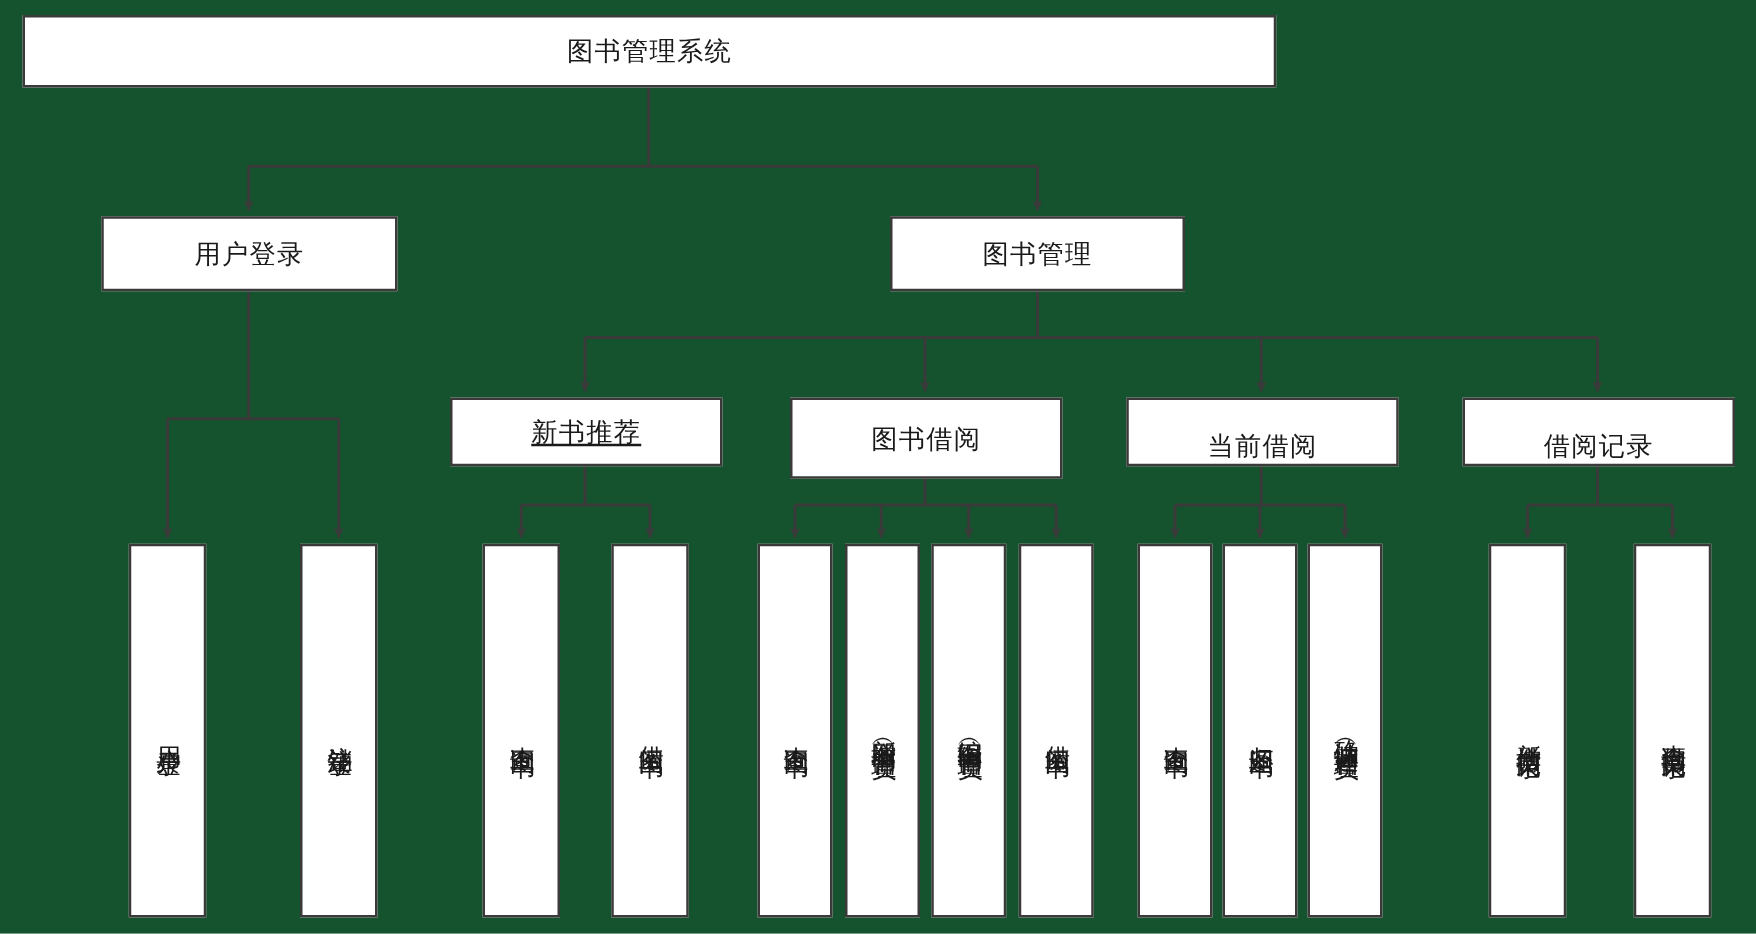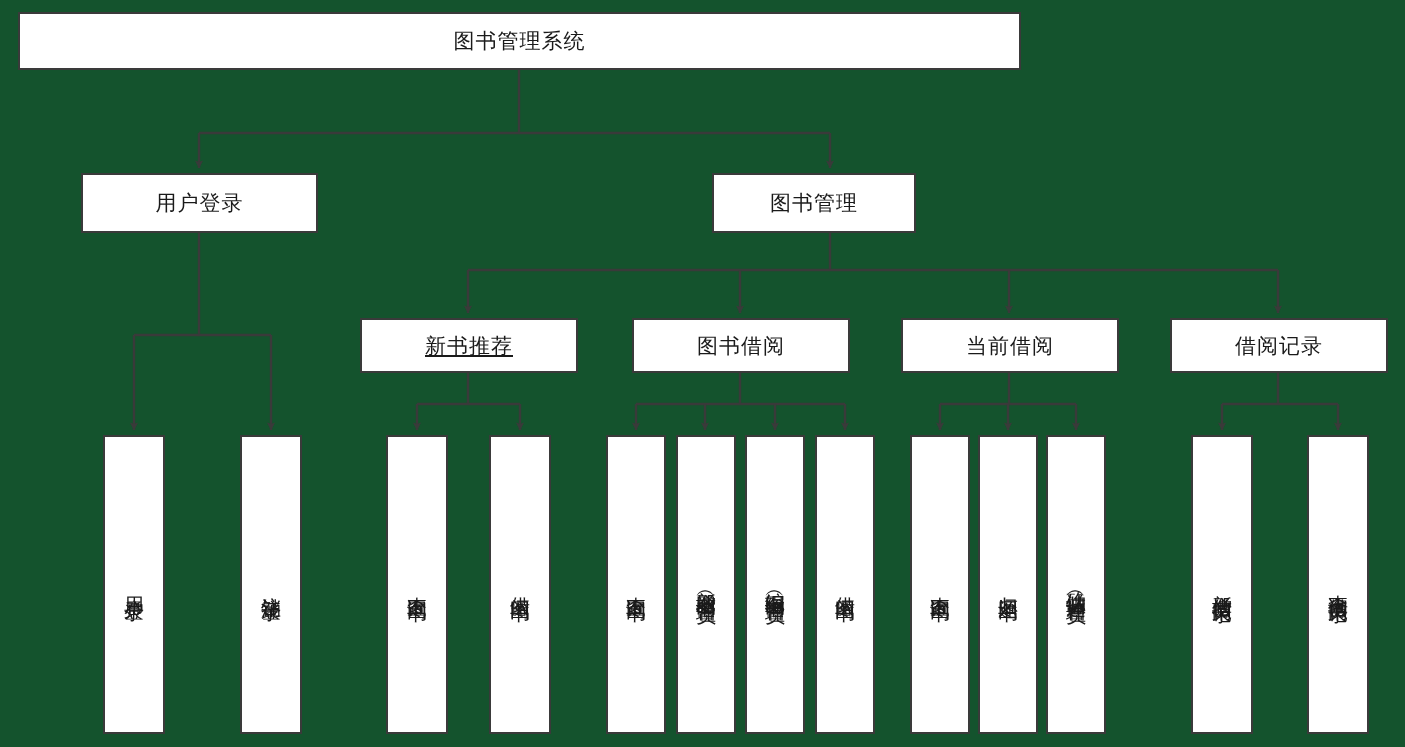--- a/index.html
+++ b/index.html
@@ -124,34 +124,34 @@
     </g>
   </svg>
 
   <div class="node h-node" style="left:18px; top:12px; width:1003px; height:58px;">
     <span class="label">图书管理系统</span>
   </div>
 
   <div class="node h-node" style="left:81px; top:173px; width:237px; height:60px;">
     <span class="label">用户登录</span>
   </div>
-  <div class="node h-node" style="left:712px; top:173px; width:204px; height:60px;">
+  <div class="node h-node" style="left:712px; top:173px; width:236px; height:60px;">
     <span class="label">图书管理</span>
   </div>
 
   <div class="node h-node" style="left:360px; top:318px; width:218px; height:55px;text-decoration:underline;">
     <span class="label">新书推荐</span>
   </div>
-  <div class="node h-node" style="left:632px; top:318px; width:218px; height:55px;">
+  <div class="node h-node" style="left:632px; top:318px; width:218px; height:65px;">
     <span class="label">图书借阅</span>
   </div>
-  <div class="node h-node" style="left:901px; top:318px; width:218px; height:55px;">
+  <div class="node h-node" style="left:901px; top:318px; width:218px; height:55px;align-items:flex-end;">
     <span class="label">当前借阅</span>
   </div>
-  <div class="node h-node" style="left:1170px; top:318px; width:218px; height:55px;">
+  <div class="node h-node" style="left:1170px; top:318px; width:218px; height:55px;align-items:flex-end;">
     <span class="label">借阅记录</span>
   </div>
 
   <div class="node v-node" style="left:103px; top:435px; width:62px; height:299px;">
     <span class="label">用户登录</span>
   </div>
   <div class="node v-node" style="left:240px; top:435px; width:62px; height:299px;">
     <span class="label">注销登录</span>
   </div>
 

